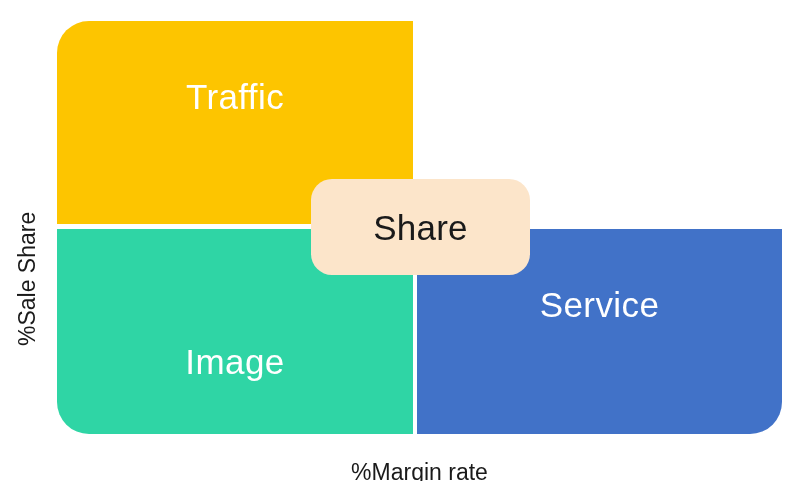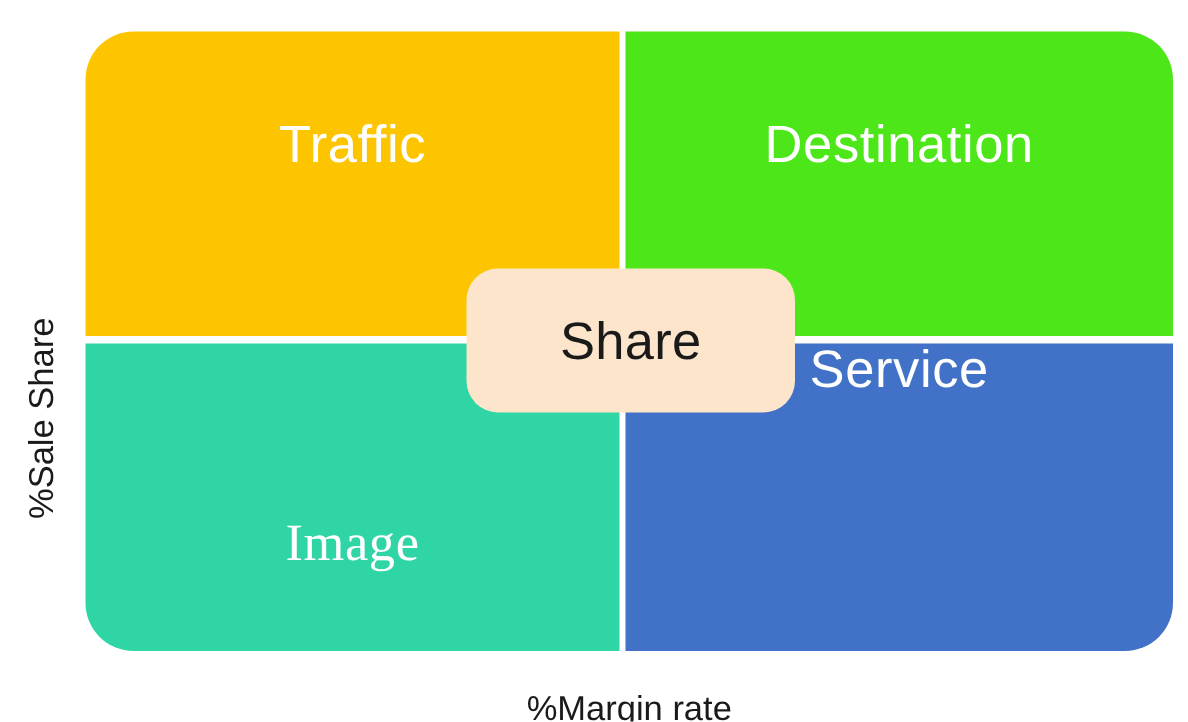--- a/index.html
+++ b/index.html
@@ -82,21 +82,21 @@
     align-items: flex-end;
     padding-bottom: 55px;
   }
   
   #quad-br {
     left: 360px;
     top: 208px;
     width: 365px;
     height: 205px;
     border-bottom-right-radius: 32px;
-    align-items: flex-start;
+    align-items: center;
     padding-bottom: 55px;
   }
 
   
   #center-box {
     position: absolute;
     left: 311px;
     top: 163px;
     width: 219px;
     height: 96px;
@@ -150,26 +150,23 @@
 <body>
 
 <div id="canvas" style="background: rgb(255, 255, 255);">
 
   <div id="matrix">
 
     <div class="quadrant" id="quad-tl" style="background-color: rgb(253, 197, 0);">
       <span class="quad-label" style="color: rgb(255, 255, 255);">Traffic</span>
     </div>
 
-    <div class="quadrant" id="quad-tr" style="background-color: rgb(76, 230, 25);">
-      <span class="quad-label" style="color: rgb(255, 255, 255);">Destination</span>
-    </div>
 
     <div class="quadrant" id="quad-bl" style="background-color: rgb(47, 213, 165);">
-      <span class="quad-label" style="color: rgb(255, 255, 255); font-family: Liberation Serif, serif;">Image</span>
+      <span class="quad-label" style="color: rgb(255, 255, 255);">Image</span>
     </div>
 
     <div class="quadrant" id="quad-br" style="background-color: rgb(65, 114, 200);">
       <span class="quad-label" style="color: rgb(255, 255, 255);">Service</span>
     </div>
 
   </div>
 
   <div id="center-box" style="background-color: rgb(252, 229, 202);">
     <span id="center-box-label" style="color: rgb(26, 26, 26);">Share</span>

